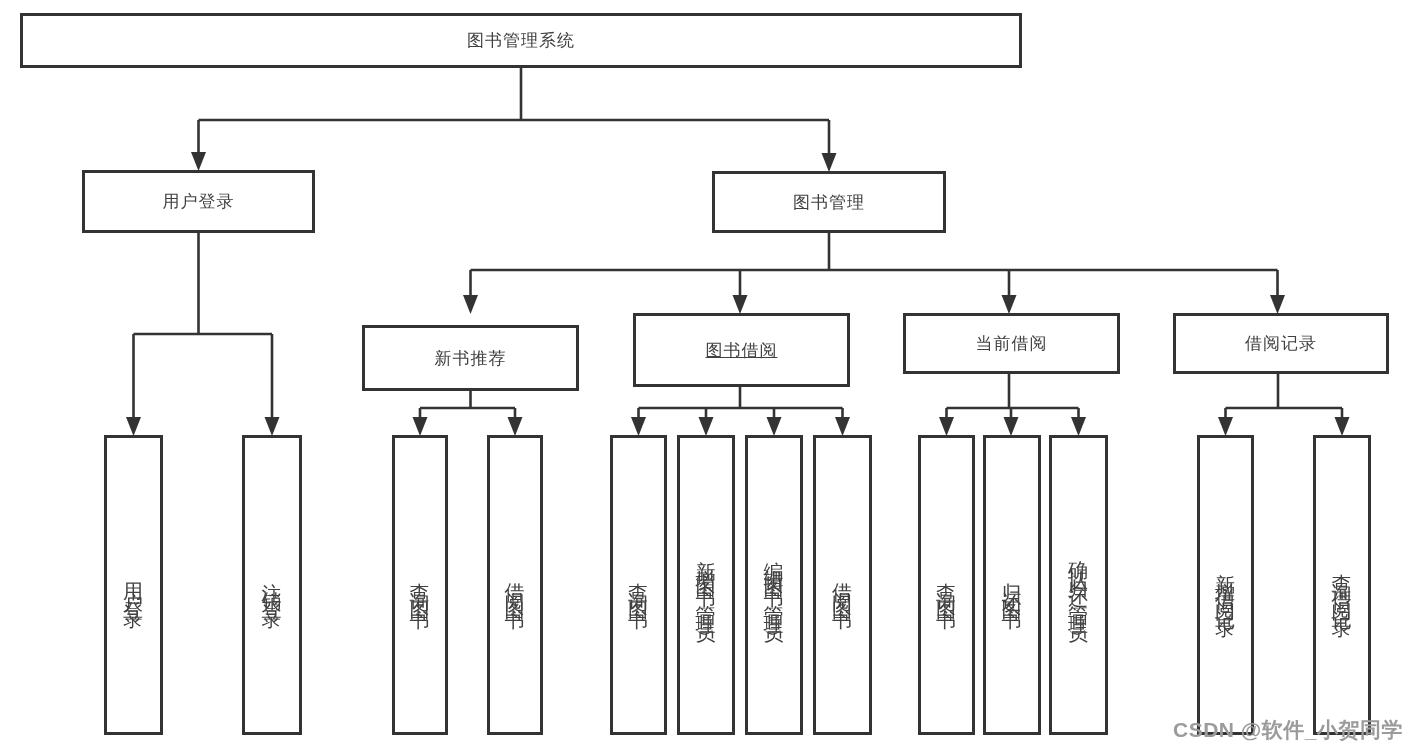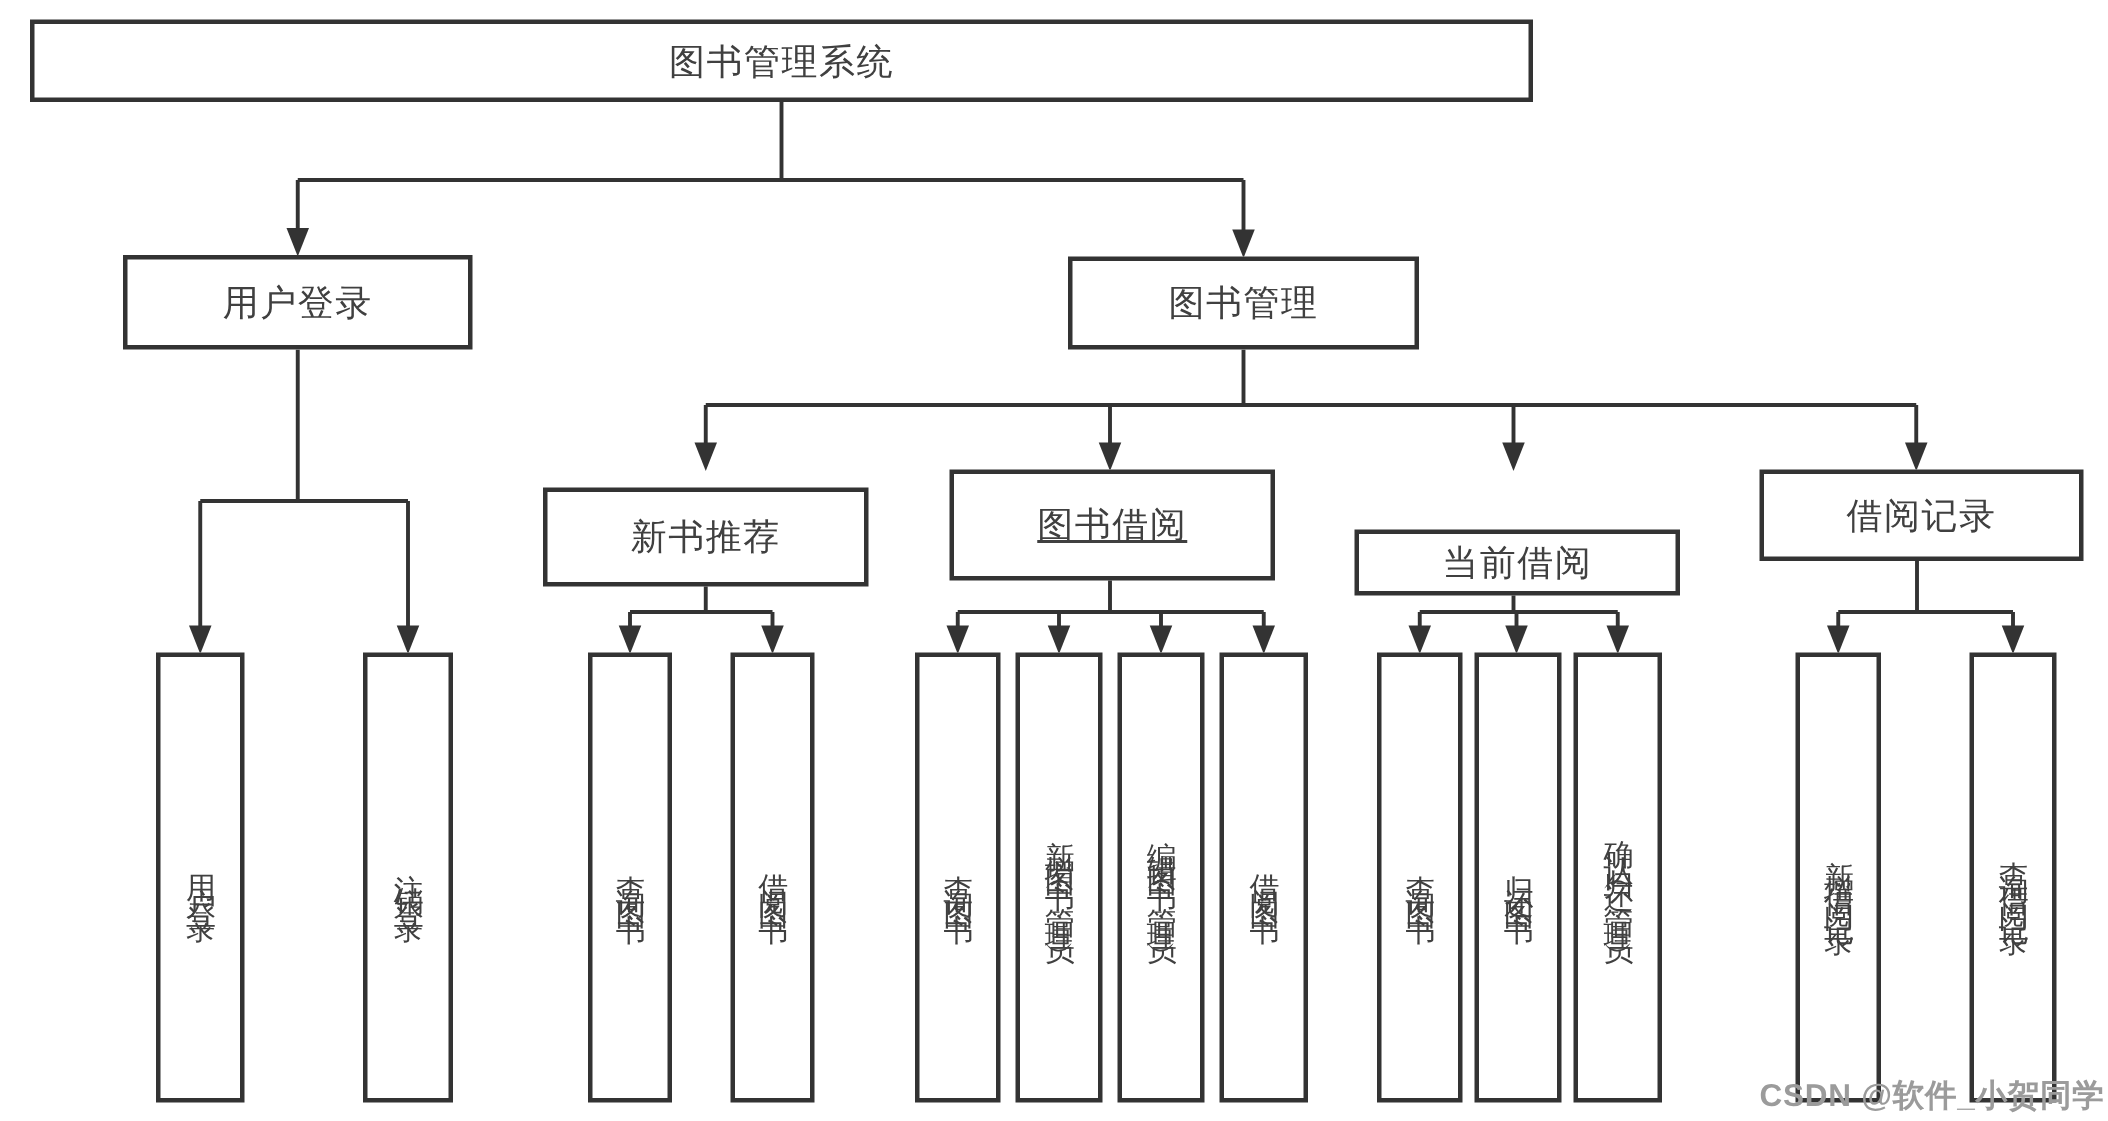--- a/index.html
+++ b/index.html
@@ -19,21 +19,21 @@
   .connectors{position:absolute;left:0;top:0;width:1405px;height:747px;}
   .connectors polyline,.connectors line{stroke:var(--line);stroke-width:2.6;fill:none;}
   .connectors polygon{fill:var(--line);stroke:none;}
   .hbox,.vbox{
     position:absolute;box-sizing:border-box;
     background:var(--fill);
     border:3px solid var(--line);
     display:flex;align-items:center;justify-content:center;
     color:var(--text);
   }
-  .hbox{font-size:24px;letter-spacing:1px;white-space:nowrap;}
+  .hbox{font-size:17px;letter-spacing:1px;white-space:nowrap;}
   .vtext{
     writing-mode:vertical-rl;
     text-orientation:mixed;
     font-size:20px;
     letter-spacing:9px;
     line-height:1.1;
     color:var(--text);
   }
   .watermark{
     position:absolute;
@@ -123,21 +123,21 @@
   <div class="hbox" style="left:712px;top:171px;width:234px;height:62px;text-align:right;">
     <span>图书管理</span>
   </div>
 
   <div class="hbox" style="left:362px;top:313px;width:217px;height:66px;margin-top:12px;">
     <span>新书推荐</span>
   </div>
   <div class="hbox" style="left:633px;top:313px;width:217px;height:74px;text-decoration:underline;">
     <span>图书借阅</span>
   </div>
-  <div class="hbox" style="left:903px;top:313px;width:217px;height:44px;margin-top:40px;">
+  <div class="hbox" style="left:903px;top:313px;width:217px;height:61px;">
     <span>当前借阅</span>
   </div>
   <div class="hbox" style="left:1173px;top:313px;width:216px;height:61px;">
     <span>借阅记录</span>
   </div>
 
   <div class="vbox" style="left:104px;top:435px;width:59px;height:300px;">
     <span class="vtext">用户登录</span>
   </div>
   <div class="vbox" style="left:242px;top:435px;width:60px;height:300px;">

